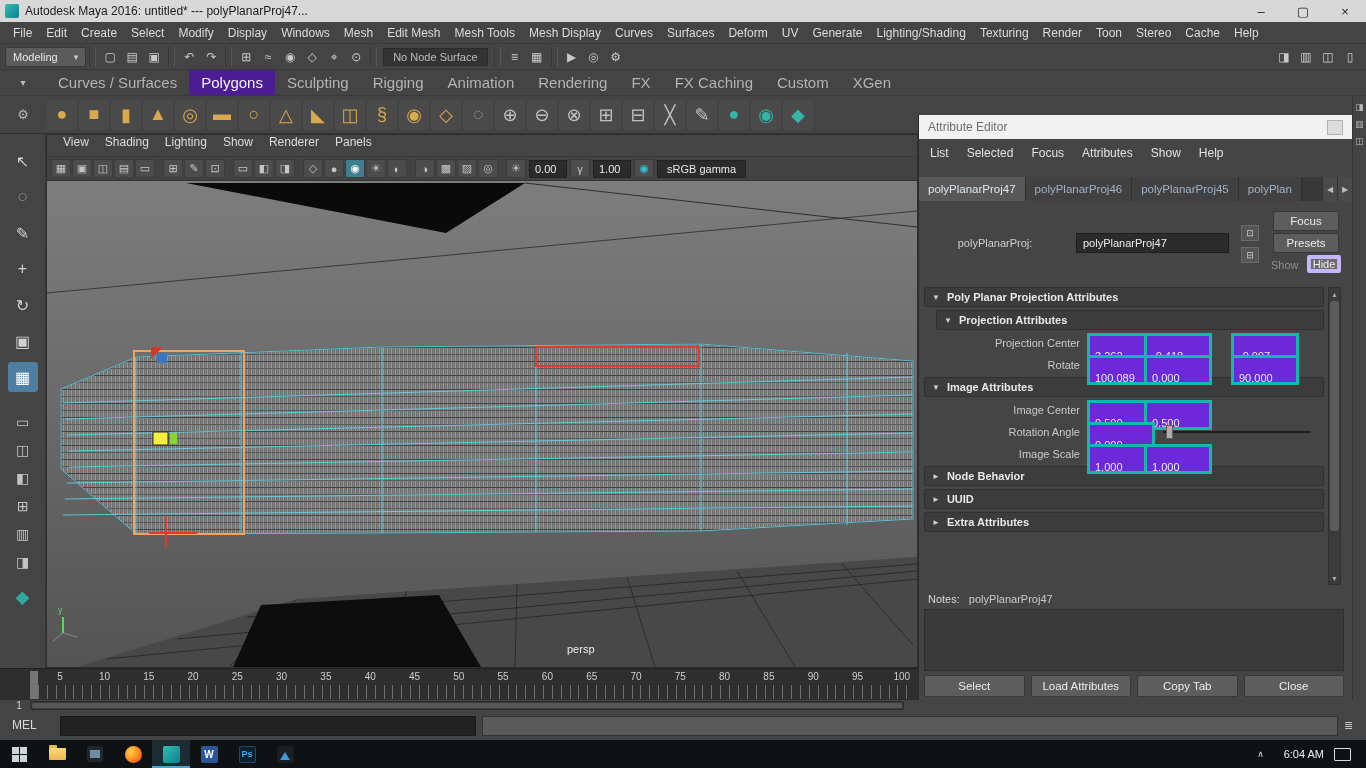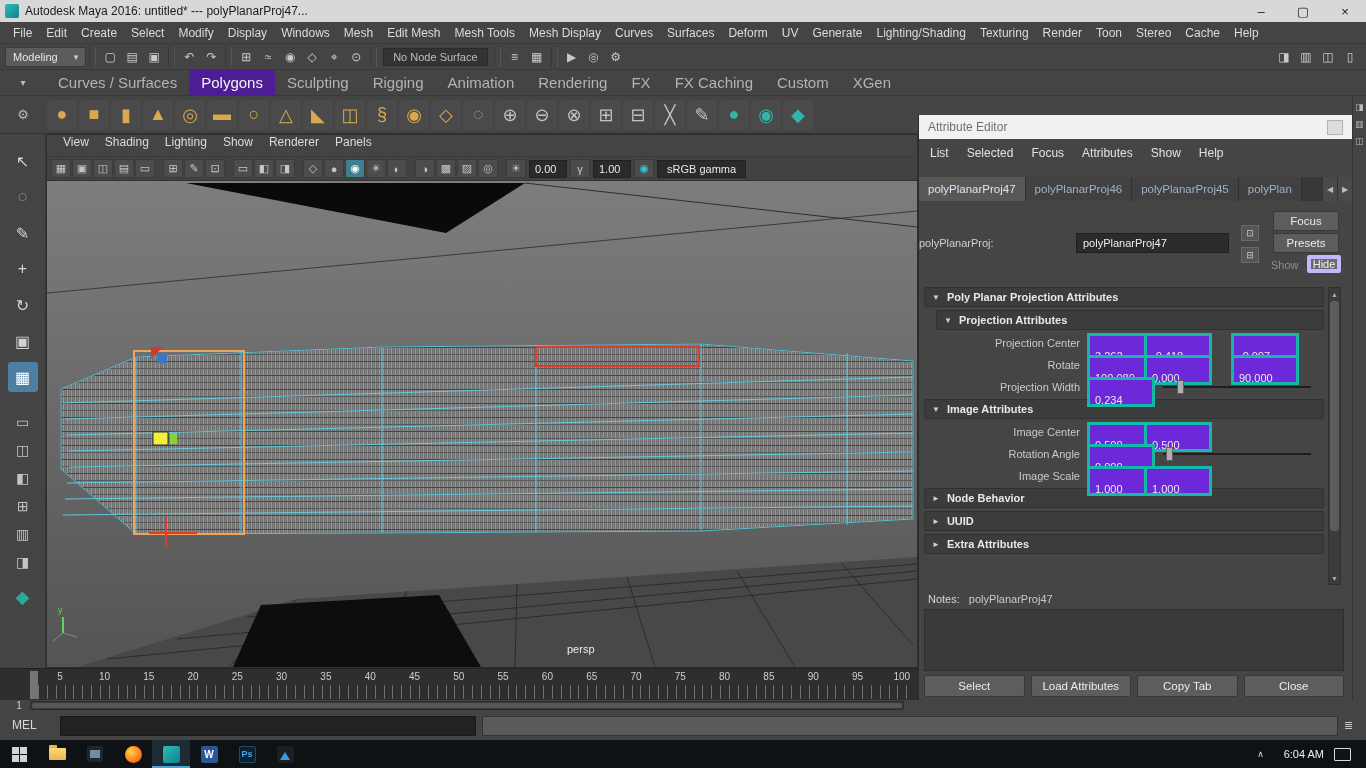--- a/index.html
+++ b/index.html
@@ -63,21 +63,21 @@
   .ae{position:absolute;left:918px;top:115px;width:434px;height:585px;background:#454545;border-left:1px solid #2c2c2c;z-index:10;font-size:11px}
   .ae-titlebar{position:absolute;left:0;top:0;width:100%;height:24px;background:#f1f1f1;display:flex;align-items:center;padding:0 9px;color:#6f6f6f;font-size:12px}
   .ae-float{margin-left:auto;width:16px;height:15px;background:#dcdcdc;border:1px solid #b3b3b3}
   .ae-menus{position:absolute;top:26px;left:2px;height:24px;display:flex;align-items:center}
   .ae-menu{padding:0 9px;font-size:12px;color:#e2e2e2}
   .ae-tabs{position:absolute;top:62px;left:0;width:100%;height:24px;background:#383838;display:flex;align-items:stretch}
   .ae-tab{display:flex;align-items:center;padding:0 9px;background:#414141;border-right:1px solid #303030;color:#9db3c9;font-size:11.5px;white-space:nowrap}
   .ae-tab.active{background:#585858;color:#dbe7f4}
   .ae-tab-arrows{margin-left:auto;display:flex}
   .ae-arrow{width:15px;display:flex;align-items:center;justify-content:center;color:#bbb;font-size:8px;background:#4a4a4a;border-left:1px solid #333}
-  .ae-node-label{position:absolute;left:0;top:122px;width:152px;text-align:left;color:#cfcfcf}
+  .ae-node-label{position:absolute;left:0;top:122px;width:152px;text-align:center;color:#cfcfcf}
   .ae-node-field{position:absolute;left:157px;top:118px;width:153px;height:20px;background:#2b2b2b;border:1px solid #1f1f1f;color:#ececec;display:flex;align-items:center;padding:0 6px}
   .ae-mini{position:absolute;width:18px;height:16px;background:#555;border:1px solid #6a6a6a;color:#ccc;font-size:9px;display:flex;align-items:center;justify-content:center}
   .ae-btn{position:absolute;height:20px;background:#5d5d5d;border:1px solid #383838;border-radius:2px;color:#ebebeb;display:flex;align-items:center;justify-content:center;font-size:11.5px}
   .ae-show{position:absolute;left:352px;top:144px;color:#8f8f8f}
   .ae-hide{position:absolute;left:388px;top:140px;width:34px;height:18px;background:#6a6a6a;border:4px solid #c4b5fd;border-radius:2px;color:#f0f0f0;display:flex;align-items:center;justify-content:center}
   .ae-scroll{position:absolute;left:5px;top:172px;width:400px}
   .ae-sec{height:20px;background:#3c3c3c;border:1px solid #313131;border-radius:2px;display:flex;align-items:center;gap:7px;padding:0 7px;color:#e8e8e8;font-weight:bold;font-size:11px;margin-bottom:3px}
   .ae-sec .arr{font-size:8px;color:#cfcfcf;font-weight:normal}
   .ae-sec.indent{margin-left:12px}
   .attr-row{position:relative;height:20px;margin-bottom:2px}
@@ -432,27 +432,20 @@
       <span class="nf f1">3.262</span>
       <span class="nf f2">-0.418</span>
       <span class="nf f3">-0.097</span>
     </div>
     <div class="attr-row">
       <span class="attr-label">Rotate</span>
       <span class="nf f1">100.089</span>
       <span class="nf f2">0.000</span>
       <span class="nf f3">90.000</span>
     </div>
-    <div class="attr-row">
-      <span class="attr-label">Projection Width</span>
-      <span class="nf f1">0.234</span>
-      <span class="slider">
-          <span class="knob" style="left:14px"></span>
-        </span>
-    </div>
     <div class="ae-sec">
       <span class="arr">▼</span>
       <span>Image Attributes</span>
     </div>
     <div class="attr-row">
       <span class="attr-label">Image Center</span>
       <span class="nf f1">0.500</span>
       <span class="nf f2">0.500</span>
     </div>
     <div class="attr-row">

